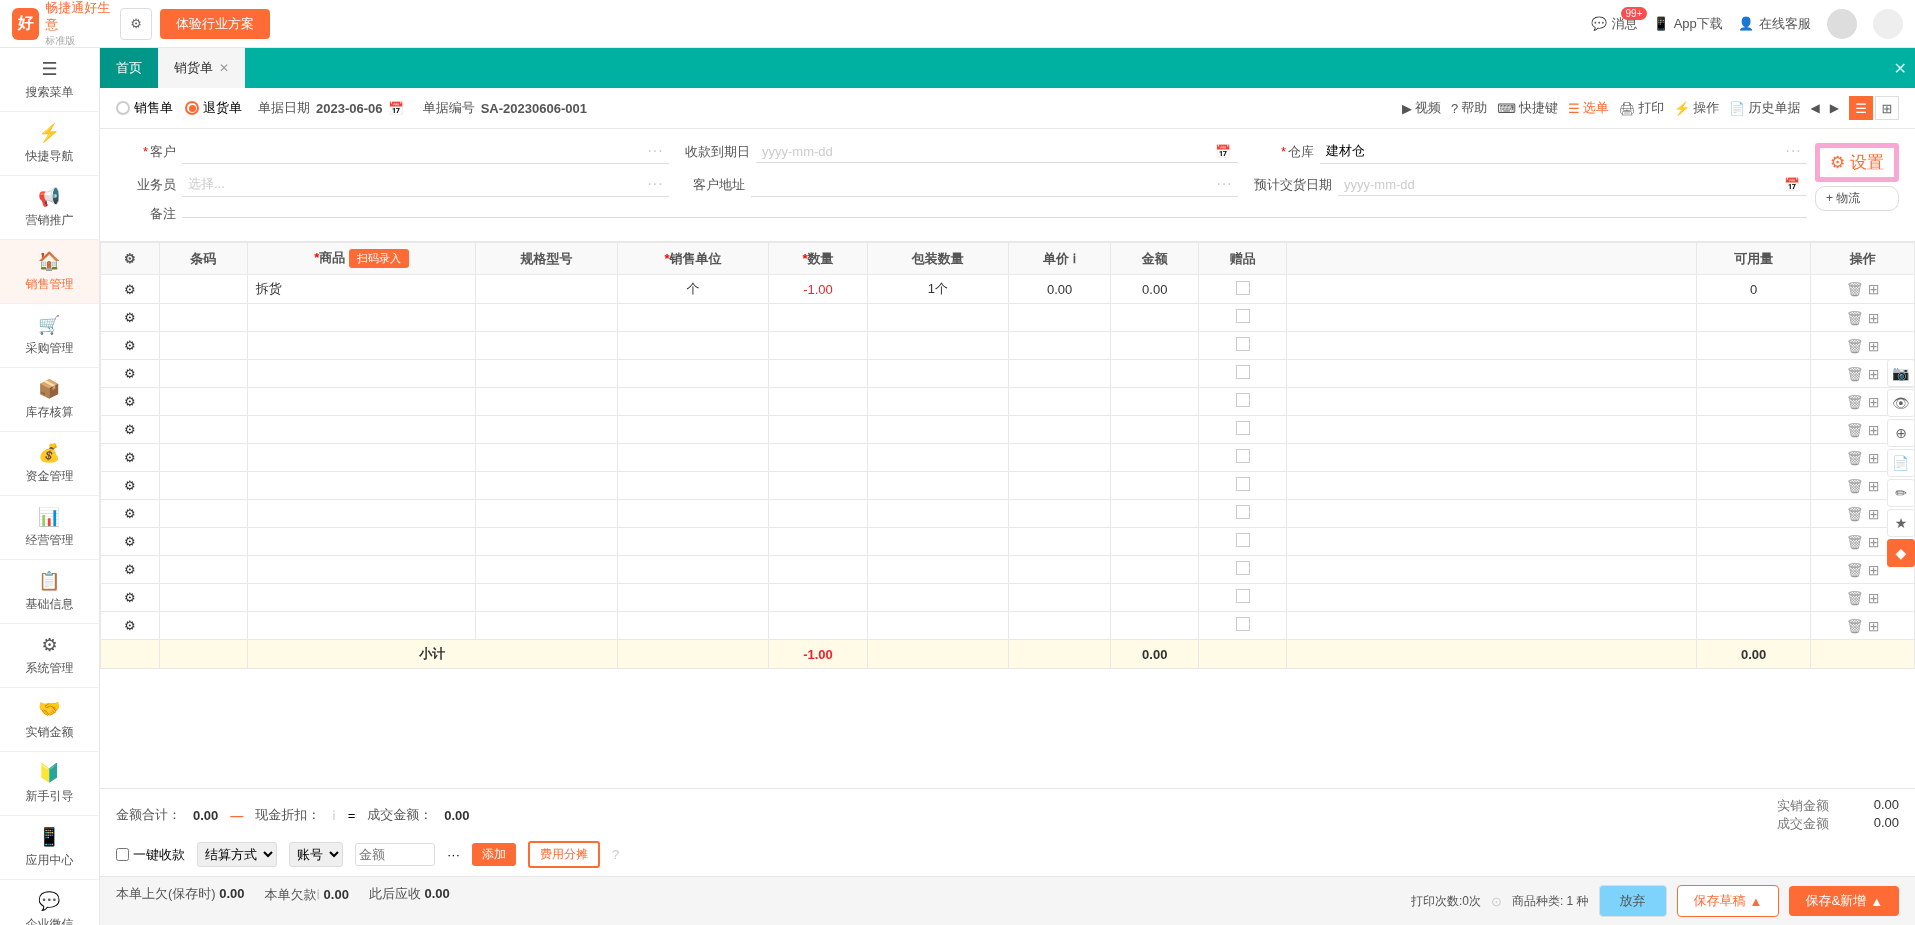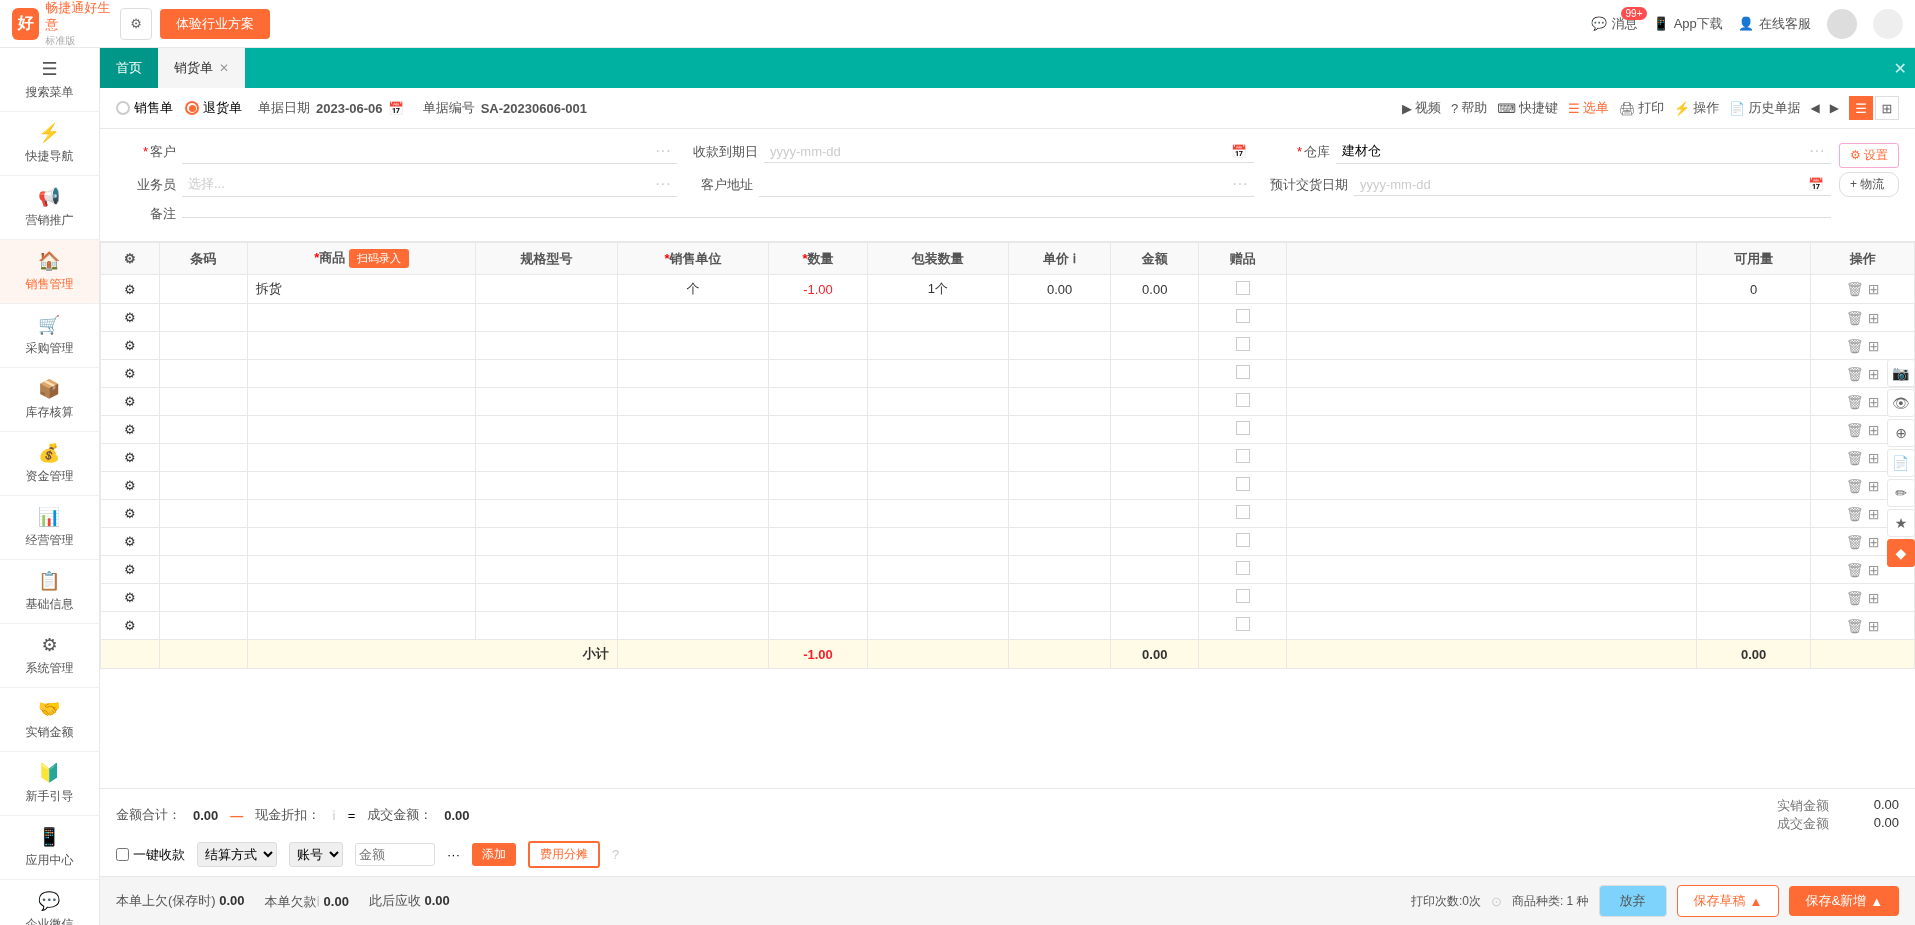--- a/index.html
+++ b/index.html
@@ -182,22 +182,22 @@
     .field-label { color: #555; white-space: nowrap; min-width: 60px; text-align: right; }
     .field-required::before { content: '*'; color: red; margin-right: 2px; }
     .field-input {
       flex: 1; border: none; border-bottom: 1px solid #ddd;
       padding: 3px 6px; outline: none; background: transparent;
       display: flex; align-items: center; justify-content: space-between;
     }
     .field-dots { color: #ccc; font-size: 16px; cursor: pointer; }
     .field-calendar { color: #bbb; cursor: pointer; margin-left: 4px; }
     .setting-btn {
-      background: #fff; border: 1px solid #f9a8d4; color: #ff6b35;
-      padding: 3px 10px; border-radius: 3px; cursor: pointer; font-size: 12px;
+      background: #fff; border: 5px solid #f9a8d4; color: #ff6b35;
+      padding: 3px 10px; border-radius: 3px; cursor: pointer; font-size: 17px;
       display: flex; align-items: center; gap: 3px;
     }
     .logistics-btn {
       background: #fff; border: 1px solid #ddd; color: #555;
       padding: 3px 10px; border-radius: 10px; cursor: pointer; font-size: 12px;
       display: flex; align-items: center; gap: 3px;
     }
 
     
     .table-container {
@@ -266,21 +266,21 @@
     }
     .right-summary-row { display: flex; justify-content: flex-end; gap: 10px; align-items: flex-start; }
     .right-summary-label { color: #777; }
     .right-summary-value { color: #333; min-width: 60px; text-align: right; }
 
     
     .bill-footer {
       background: #f5f5f5;
       border-top: 1px solid #e8e8e8;
       padding: 8px 16px;
-      display: flex; align-items: center; gap: 16px;
+      display: flex; gap: 16px;
       flex-shrink: 0;
     }
     .footer-info { display: flex; gap: 20px; }
     .footer-item { color: #555; }
     .footer-item span { color: #333; font-weight: bold; }
     .footer-actions { margin-left: auto; display: flex; gap: 10px; align-items: center; }
     .discard-btn {
       background: #7dd3fc; border: 1px solid #ddd; color: #555;
       padding: 6px 20px; border-radius: 4px; cursor: pointer;
     }
@@ -821,21 +821,21 @@
     <td>
       <div class="action-icons">
         <span class="action-icon">🗑</span>
         <span class="action-icon">⊞</span>
       </div>
     </td>
   </tr>
               <tr class="subtotal-row">
   <td></td>
   <td></td>
-  <td colspan="2" style="text-align:right;">小计</td>
+  <td colspan="2" style="text-align:center;">小计</td>
   <td></td>
   <td style="color:#f5222d;">-1.00</td>
   <td></td>
   <td></td>
   <td>0.00</td>
   <td></td>
   <td></td>
   <td>0.00</td>
   <td></td>
 </tr>

